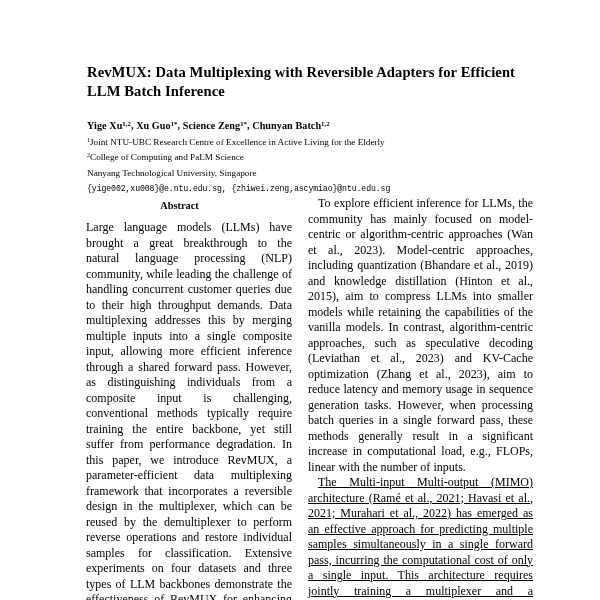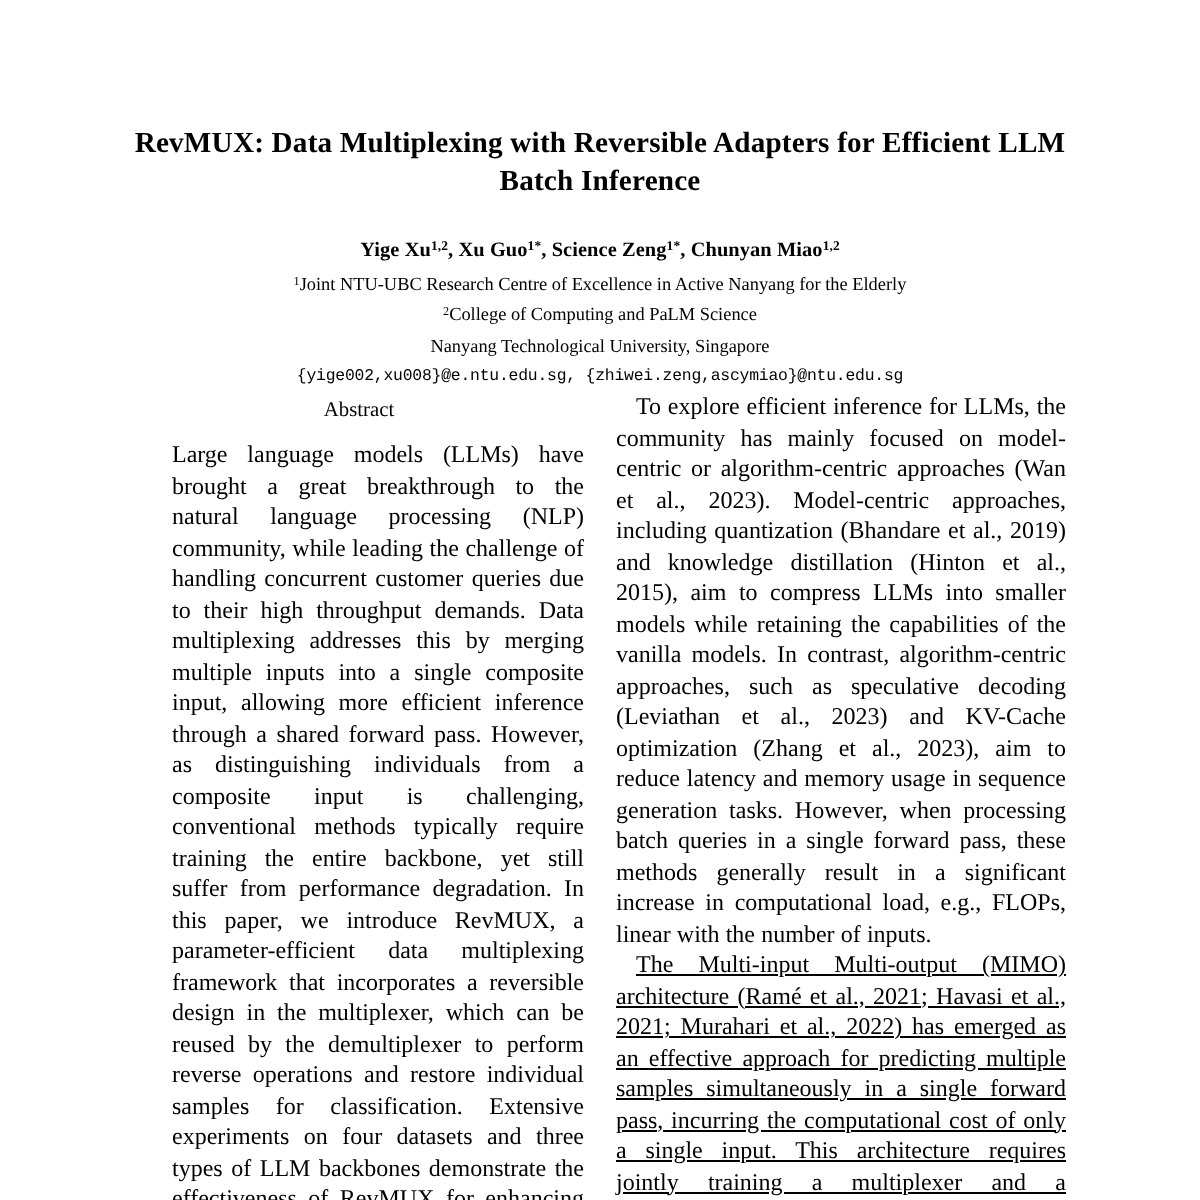--- a/index.html
+++ b/index.html
@@ -21,21 +21,22 @@
     width: 600px;
     height: 600px;
     box-sizing: border-box;
     padding: 0;
     overflow: hidden;
   }
 
   
   .titleblock {
     padding: 0 67px;
-    text-align: center;
+    text-align: left;
+    margin-left: 20px;
   }
 
   .paper-title {
     font-size: 14.6px;
     font-weight: bold;
     line-height: 1.30;
     letter-spacing: 0.1px;
     margin: 0;
     padding-top: 63px;
   }
@@ -85,21 +86,21 @@
   }
 
   .col {
     width: 225px;
     flex: 0 0 225px;
   }
 
   .section-center {
     text-align: center;
     font-size: 10.4px;
-    font-weight: normal;
+    font-weight: bold;
     margin: 0 0 9px 0;
     padding-top: 4px;
   }
 
   .section-head {
     font-size: 10px;
     font-weight: bold;
     margin: 0;
     padding-top: 12px;
     padding-bottom: 7px;
@@ -132,24 +133,24 @@
 </head>
 <body>
 
 <div class="page">
 
   <div class="titleblock">
 
     <h1 class="paper-title">RevMUX: Data Multiplexing with Reversible Adapters for Efficient LLM Batch Inference</h1>
 
     <div class="authors">
-      <span><span>Yige Xu</span><sup>1,2</sup></span><span>, </span><span><span>Xu Guo</span><sup>1*</sup></span><span>, </span><span><span>Science Zeng</span><sup>1*</sup></span><span>, </span><span><span>Chunyan Miao</span><sup>1,2</sup></span>
+      <span><span>Yige Xu</span><sup>1,2</sup></span><span>, </span><span><span>Xu Guo</span><sup>1*</sup></span><span>, </span><span><span>Science Zeng</span><sup>1*</sup></span><span>, </span><span><span>Chunyan Batch</span><sup>1,2</sup></span>
     </div>
 
-    <div class="affil first"><sup>1</sup><span>Joint NTU-UBC Research Centre of Excellence in Active Nanyang for the Elderly</span></div>
+    <div class="affil first"><sup>1</sup><span>Joint NTU-UBC Research Centre of Excellence in Active Living for the Elderly</span></div>
 
     <div class="affil"><sup>2</sup><span>College of Computing and PaLM Science</span></div>
 
     <div class="affil"><span>Nanyang Technological University, Singapore</span></div>
 
     <div class="emails">{yige002,xu008}@e.ntu.edu.sg, {zhiwei.zeng,ascymiao}@ntu.edu.sg</div>
 
   </div>
 
   <div class="columns">

